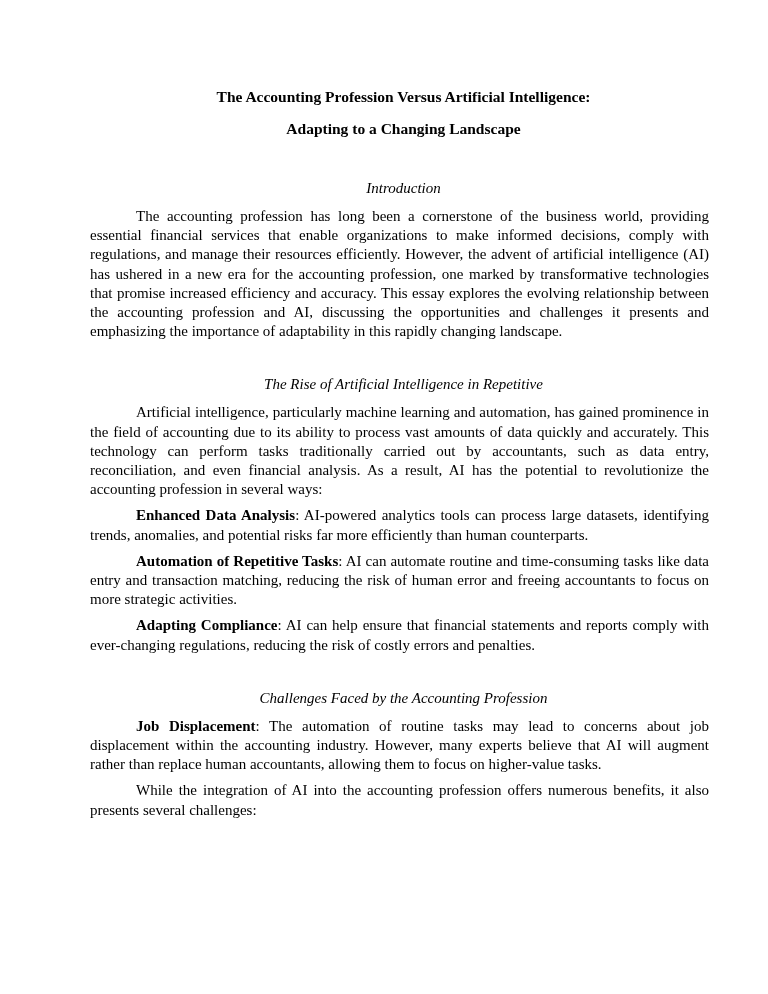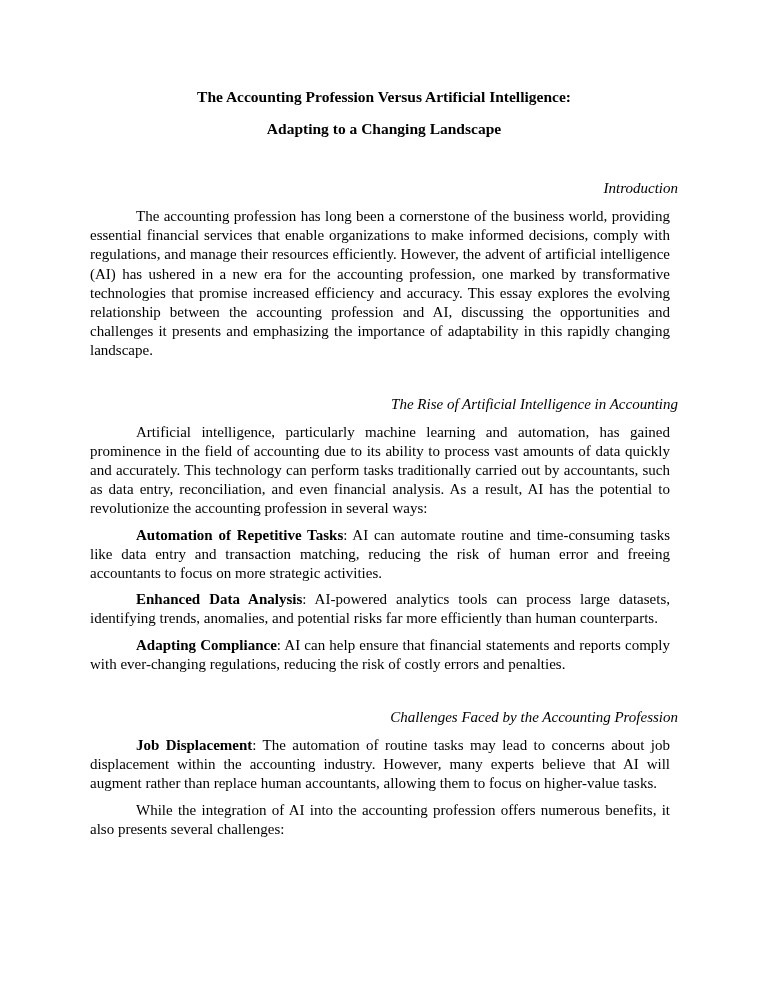--- a/index.html
+++ b/index.html
@@ -9,37 +9,37 @@
   }
   .page {
     position: relative;
     width: 768px;
     height: 994px;
     box-sizing: border-box;
     background: #ffffff;
     color: #000000;
     font-family: "Liberation Serif", "DejaVu Serif", serif;
     font-size: 15px;
-    padding: 87px 90px 0 90px;
+    padding: 87px 51px 0 90px;
     overflow: hidden;
   }
   .title-line {
     text-align: center;
     font-weight: bold;
     font-size: 15.5px;
     line-height: 19px;
     margin: 0 0 13px 0;
   }
   .section-heading {
     font-style: italic;
     font-weight: normal;
     font-size: 15px;
     line-height: 19px;
     margin: 34px 0 9px 0;
-    text-align: right;
+    text-align: center;
   }
   .first-heading {
     margin-top: 41px;
   }
   .para {
     margin: 0 8px 7px 0;
     text-indent: 46px;
     text-align: justify;
     line-height: 19.2px;
   }
@@ -51,23 +51,23 @@
 <body>
 
 <div class="page">
 
   <div class="title-line">The Accounting Profession Versus Artificial Intelligence:</div>
   <div class="title-line">Adapting to a Changing Landscape</div>
 
   <div class="section-heading first-heading">Introduction</div>
   <p class="para"><span class="lead"></span><span>The accounting profession has long been a cornerstone of the business world, providing essential financial services that enable organizations to make informed decisions, comply with regulations, and manage their resources efficiently. However, the advent of artificial intelligence (AI) has ushered in a new era for the accounting profession, one marked by transformative technologies that promise increased efficiency and accuracy. This essay explores the evolving relationship between the accounting profession and AI, discussing the opportunities and challenges it presents and emphasizing the importance of adaptability in this rapidly changing landscape.</span></p>
 
-  <div class="section-heading">The Rise of Artificial Intelligence in Accounting</div>
+  <div class="section-heading">The Rise of Artificial Intelligence in Repetitive</div>
   <p class="para"><span class="lead"></span><span>Artificial intelligence, particularly machine learning and automation, has gained prominence in the field of accounting due to its ability to process vast amounts of data quickly and accurately. This technology can perform tasks traditionally carried out by accountants, such as data entry, reconciliation, and even financial analysis. As a result, AI has the potential to revolutionize the accounting profession in several ways:</span></p>
+  <p class="para"><span class="lead">Enhanced Data Analysis</span><span>: AI-powered analytics tools can process large datasets, identifying trends, anomalies, and potential risks far more efficiently than human counterparts.</span></p>
   <p class="para"><span class="lead">Automation of Repetitive Tasks</span><span>: AI can automate routine and time-consuming tasks like data entry and transaction matching, reducing the risk of human error and freeing accountants to focus on more strategic activities.</span></p>
-  <p class="para"><span class="lead">Enhanced Data Analysis</span><span>: AI-powered analytics tools can process large datasets, identifying trends, anomalies, and potential risks far more efficiently than human counterparts.</span></p>
   <p class="para"><span class="lead">Adapting Compliance</span><span>: AI can help ensure that financial statements and reports comply with ever-changing regulations, reducing the risk of costly errors and penalties.</span></p>
 
   <div class="section-heading">Challenges Faced by the Accounting Profession</div>
   <p class="para"><span class="lead">Job Displacement</span><span>: The automation of routine tasks may lead to concerns about job displacement within the accounting industry. However, many experts believe that AI will augment rather than replace human accountants, allowing them to focus on higher-value tasks.</span></p>
   <p class="para"><span class="lead"></span><span>While the integration of AI into the accounting profession offers numerous benefits, it also presents several challenges:</span></p>
 
 </div>
 
 </body></html>

